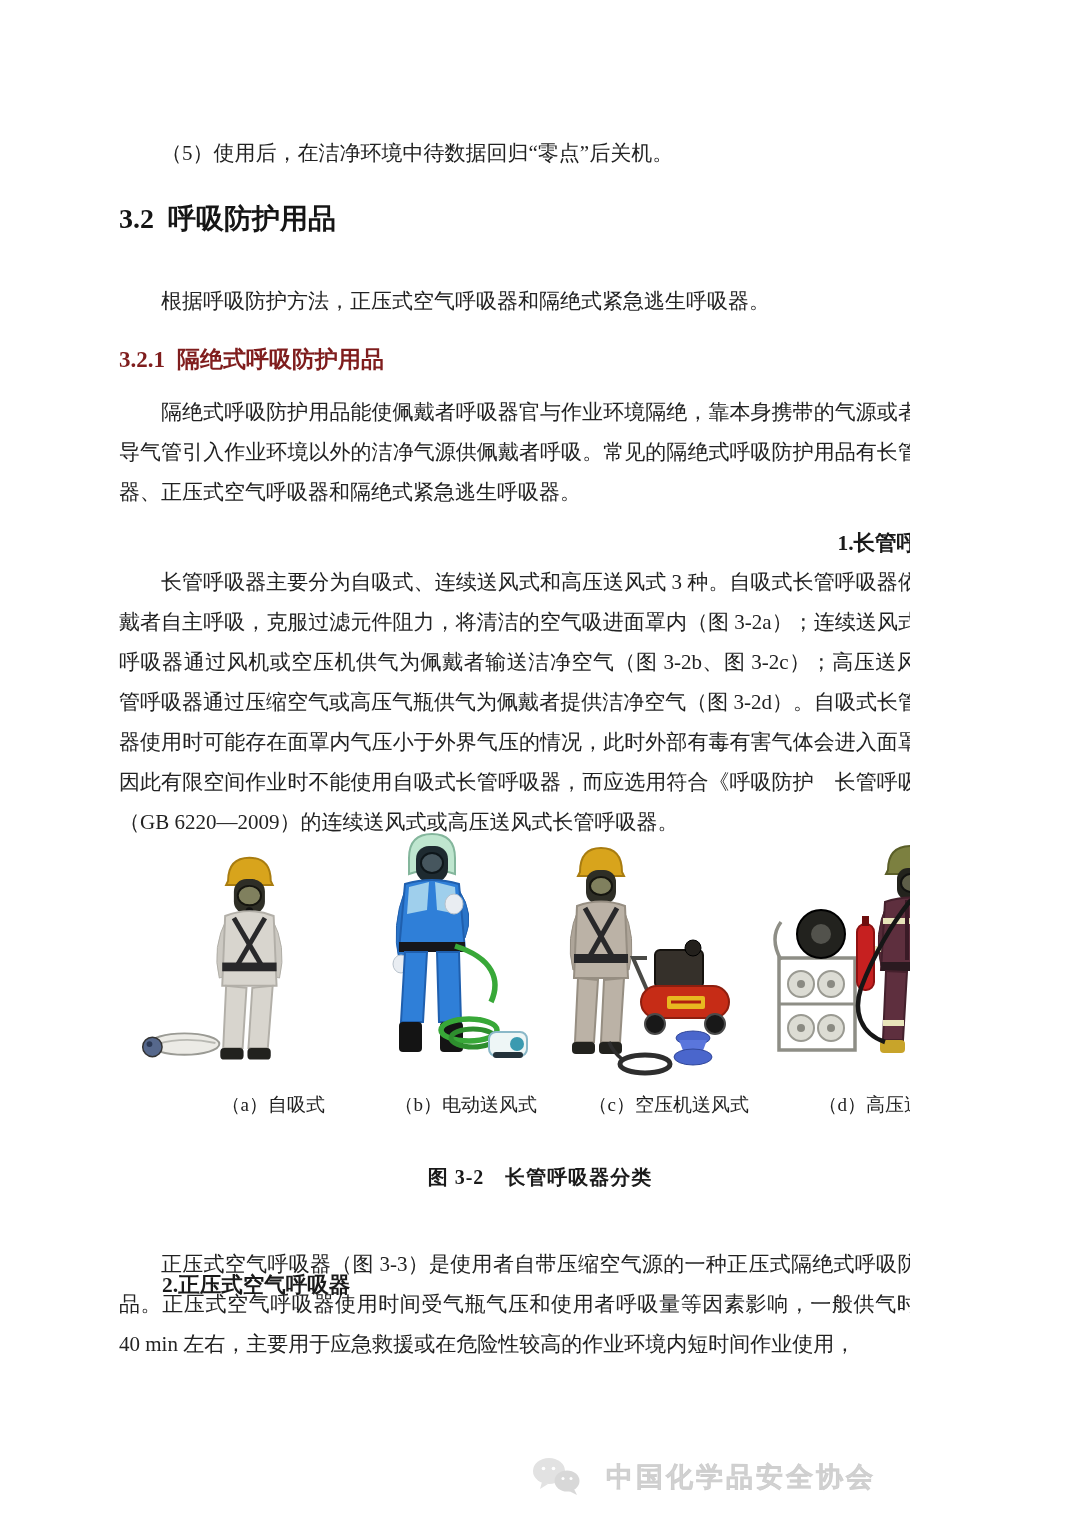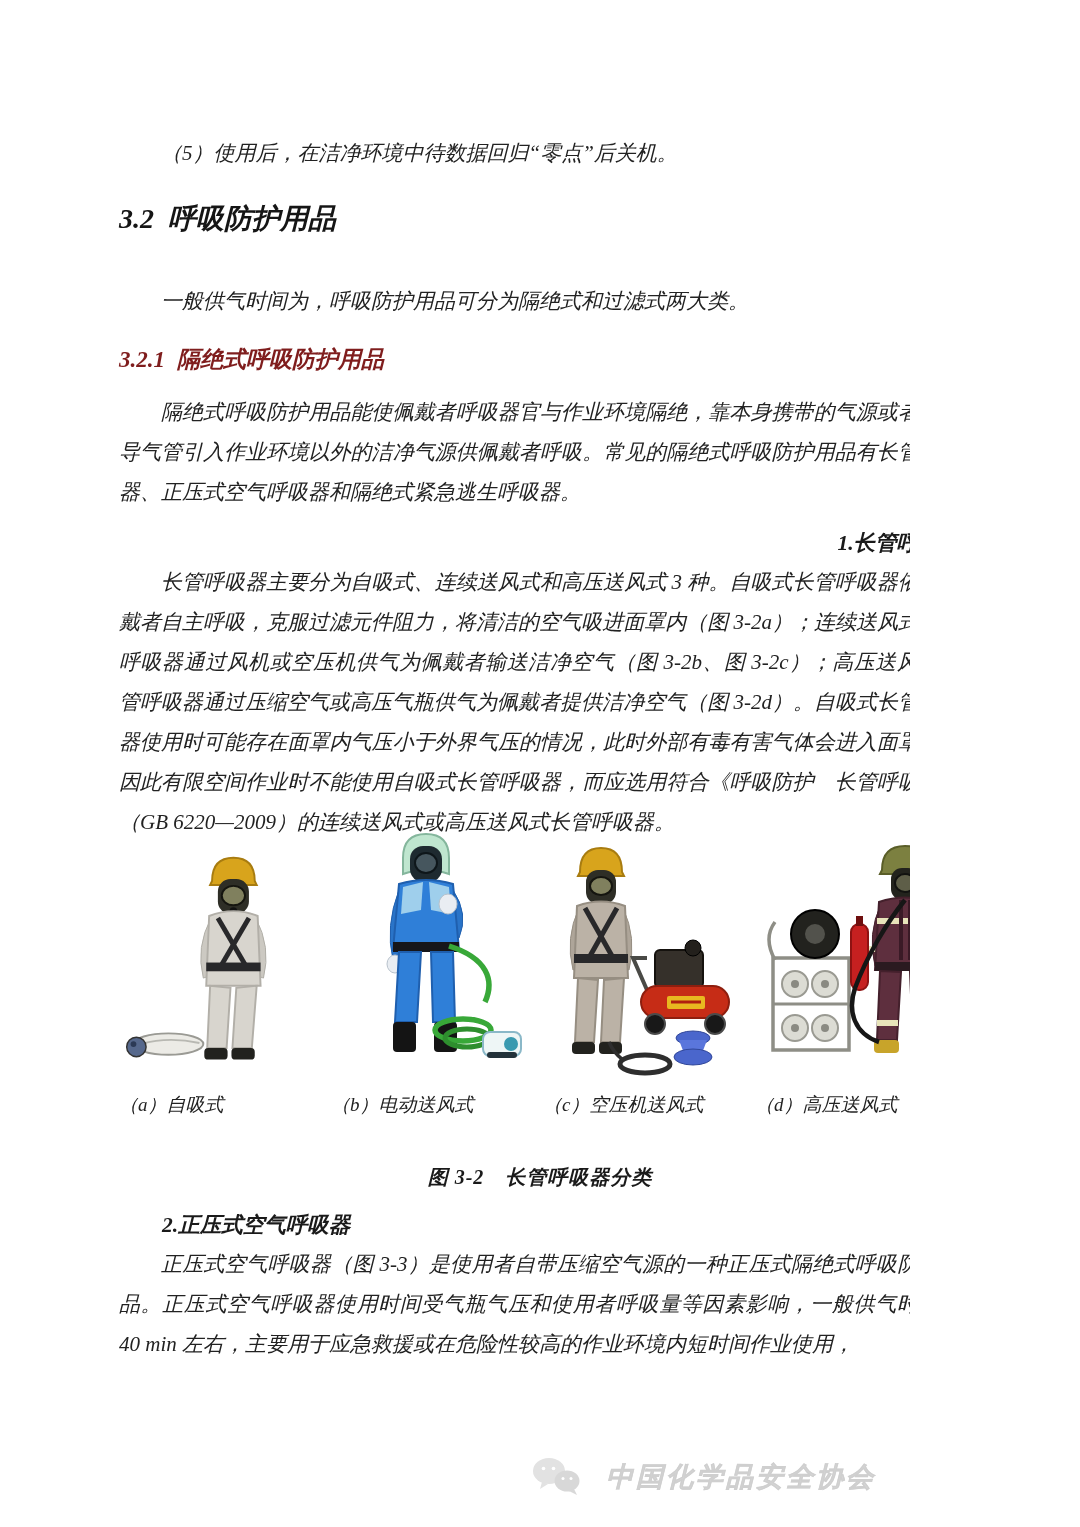--- a/index.html
+++ b/index.html
@@ -3,21 +3,20 @@
 <meta charset="utf-8">
 <style>
   html,body{margin:0;padding:0;background:#ffffff;}
   .page{
     position:relative;
     width:910px;height:1527px;
     background:#ffffff;
     font-family:"Liberation Serif","DejaVu Serif",serif;
     color:#1c1c1c;
     overflow:hidden;
-    font-style:italic;
   }
   .content{position:absolute;left:119px;width:842px;top:0;}
   .abs{position:absolute;left:0;right:0;}
   .body-text{
     font-size:21px;line-height:40px;
     text-align:justify;text-justify:inter-ideograph;
     text-indent:2em;color:#222;
   }
   .note-line{font-size:21px;line-height:26px;text-indent:2em;color:#222;}
   .h1{
@@ -29,21 +28,21 @@
     font-size:23px;font-weight:bold;color:#7f1d1d;
     font-family:"Liberation Sans","DejaVu Sans",sans-serif;
   }
   .h2 .sec-num{font-family:"Liberation Serif","DejaVu Serif",serif;margin-right:12px;}
   .item-title{font-size:21.5px;font-weight:bold;text-indent:2em;color:#1a1a1a;}
   .figure-row{
     display:flex;justify-content:space-between;align-items:flex-end;
     height:252px;
   }
   .figure-cell{
-    width:206px;display:flex;flex-direction:column;align-items:flex-start;
+    width:206px;display:flex;flex-direction:column;align-items:flex-end;
   }
   .figure-cell svg{display:block;}
   .photo-caption{
     margin-top:14px;font-size:19px;color:#222;white-space:nowrap;
   }
   .fig-caption{
     text-align:center;font-size:20px;font-weight:bold;color:#1a1a1a;
     letter-spacing:1px;
   }
   .page-number{
@@ -64,21 +63,21 @@
 
 <div class="page">
   <div class="content">
 
     <div class="abs note-line" style="top:140px;">（5）使用后，在洁净环境中待数据回归“零点”后关机。</div>
 
     <div class="abs h1" style="top:200px;">
       <span class="sec-num">3.2</span><span>呼吸防护用品</span>
     </div>
 
-    <div class="abs note-line" style="top:288px;">一般供气时间为，呼吸防护用品可分为隔绝式和过滤式两大类。</div>
+    <div class="abs note-line" style="top:288px;">根据呼吸防护方法，正压式空气呼吸器和隔绝式紧急逃生呼吸器。</div>
 
     <div class="abs h2" style="top:344px;">
       <span class="sec-num">3.2.1</span><span>隔绝式呼吸防护用品</span>
     </div>
 
     <div class="abs body-text" style="top:392px;">隔绝式呼吸防护用品能使佩戴者呼吸器官与作业环境隔绝，靠本身携带的气源或者通过导气管引入作业环境以外的洁净气源供佩戴者呼吸。常见的隔绝式呼吸防护用品有长管呼吸器、正压式空气呼吸器和隔绝式紧急逃生呼吸器。</div>
 
     <div class="abs item-title" style="top:528px;text-align:right;">1.长管呼吸器</div>
 
     <div class="abs body-text" style="top:562px;">长管呼吸器主要分为自吸式、连续送风式和高压送风式 3 种。自吸式长管呼吸器依靠佩戴者自主呼吸，克服过滤元件阻力，将清洁的空气吸进面罩内（图 3-2a）；连续送风式长管呼吸器通过风机或空压机供气为佩戴者输送洁净空气（图 3-2b、图 3-2c）；高压送风式长管呼吸器通过压缩空气或高压气瓶供气为佩戴者提供洁净空气（图 3-2d）。自吸式长管呼吸器使用时可能存在面罩内气压小于外界气压的情况，此时外部有毒有害气体会进入面罩内，因此有限空间作业时不能使用自吸式长管呼吸器，而应选用符合《呼吸防护　长管呼吸器》（GB 6220—2009）的连续送风式或高压送风式长管呼吸器。</div>
@@ -248,21 +247,21 @@
           </g>
 
           <path d="M150 62 C132 84 112 118 100 150 C92 174 100 196 124 204" stroke="#161616" stroke-width="4.5" fill="none"></path>
         </svg>
         <div class="photo-caption">（d）高压送风式</div>
       </div>
     </div>
 
     <div class="abs fig-caption" style="top:1164px;">图 3-2　长管呼吸器分类</div>
 
-    <div class="abs item-title" style="top:1210px;">2.正压式空气呼吸器</div>
+    <div class="abs item-title" style="top:1270px;">2.正压式空气呼吸器</div>
 
     <div class="abs body-text" style="top:1244px;">正压式空气呼吸器（图 3-3）是使用者自带压缩空气源的一种正压式隔绝式呼吸防护用品。正压式空气呼吸器使用时间受气瓶气压和使用者呼吸量等因素影响，一般供气时间为 40 min 左右，主要用于应急救援或在危险性较高的作业环境内短时间作业使用，</div>
 
   </div>
 
 
   <div class="watermark">
     <svg width="52" height="42" viewBox="0 0 52 42">
       <ellipse cx="19" cy="15" rx="16" ry="13" fill="#e2e2e2"></ellipse>
       <path d="M12 26 L10 33 L18 28 Z" fill="#e2e2e2"></path>

